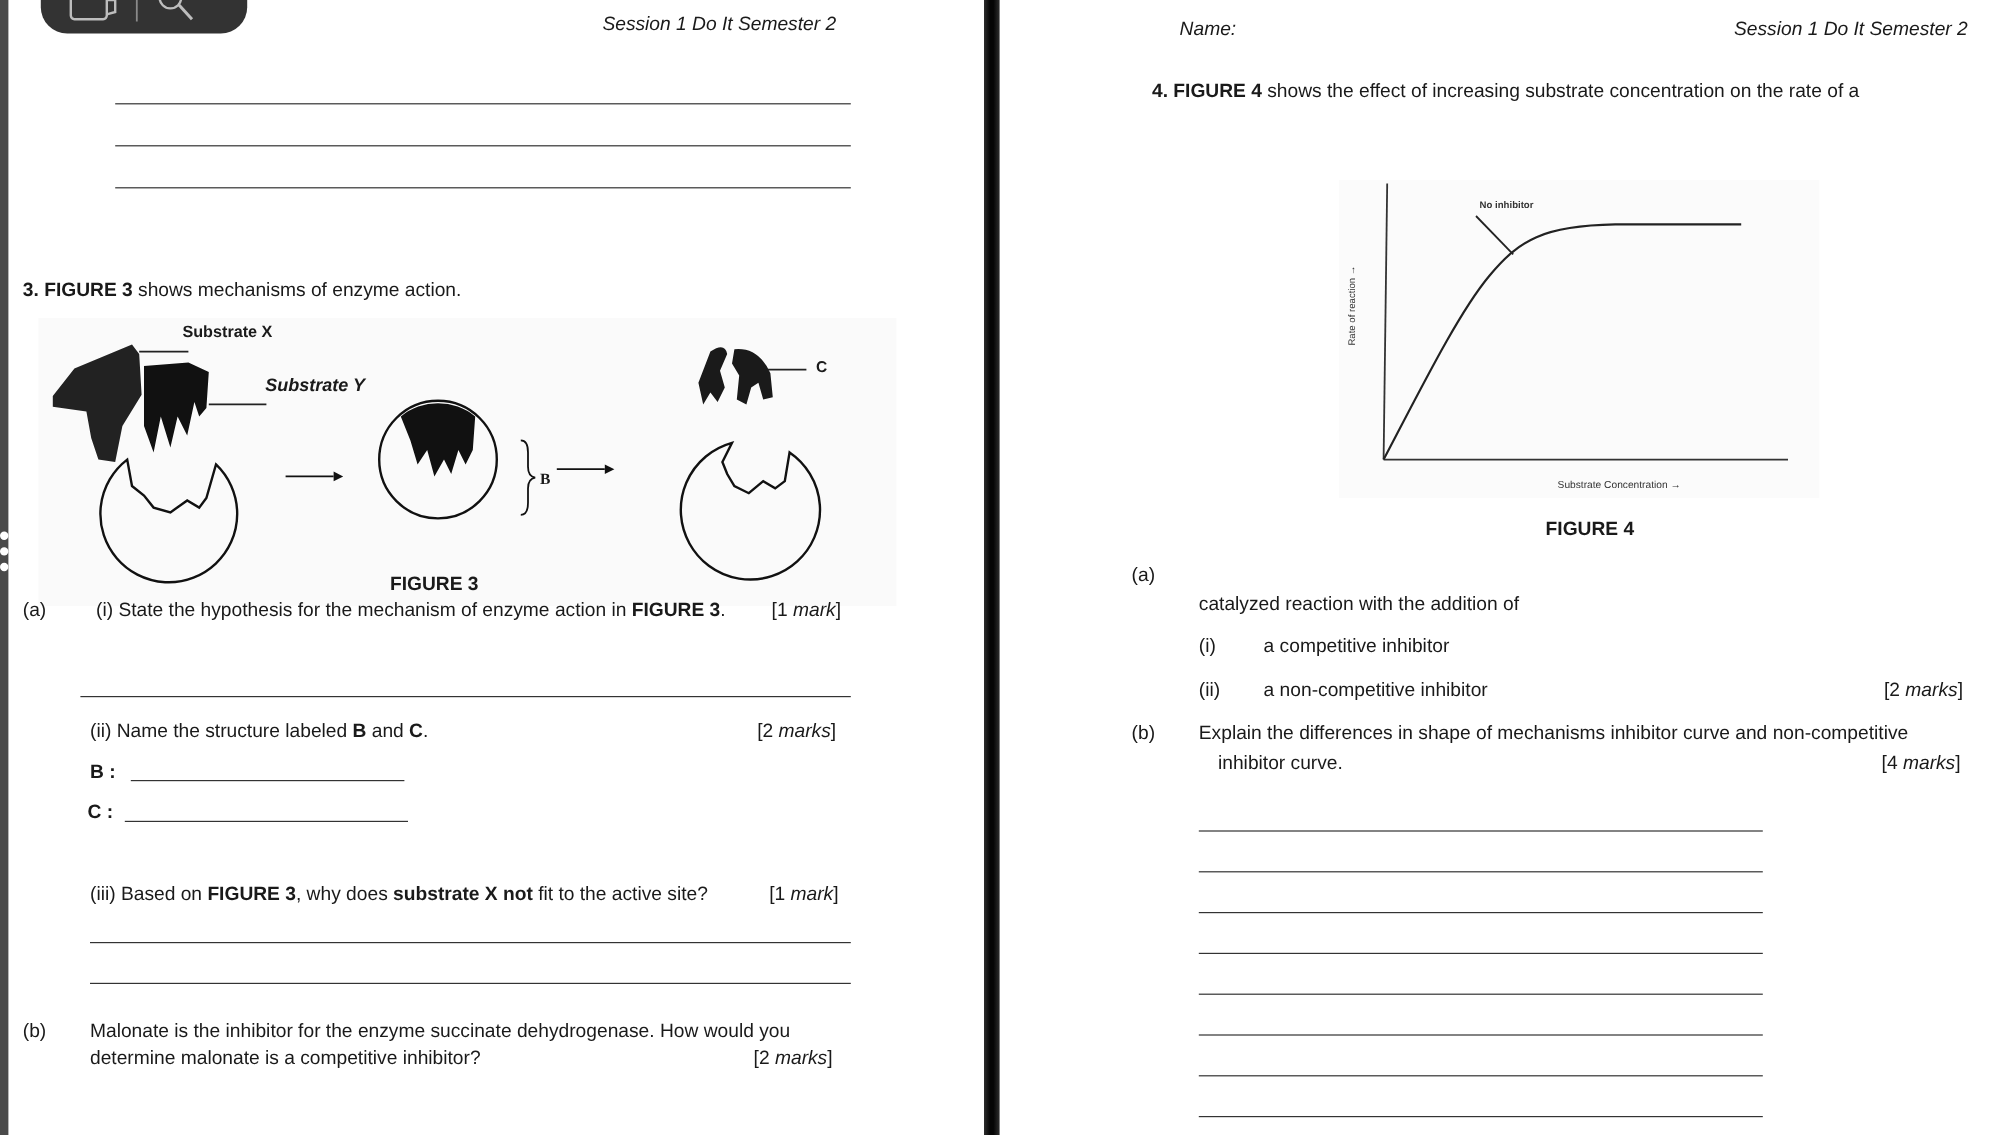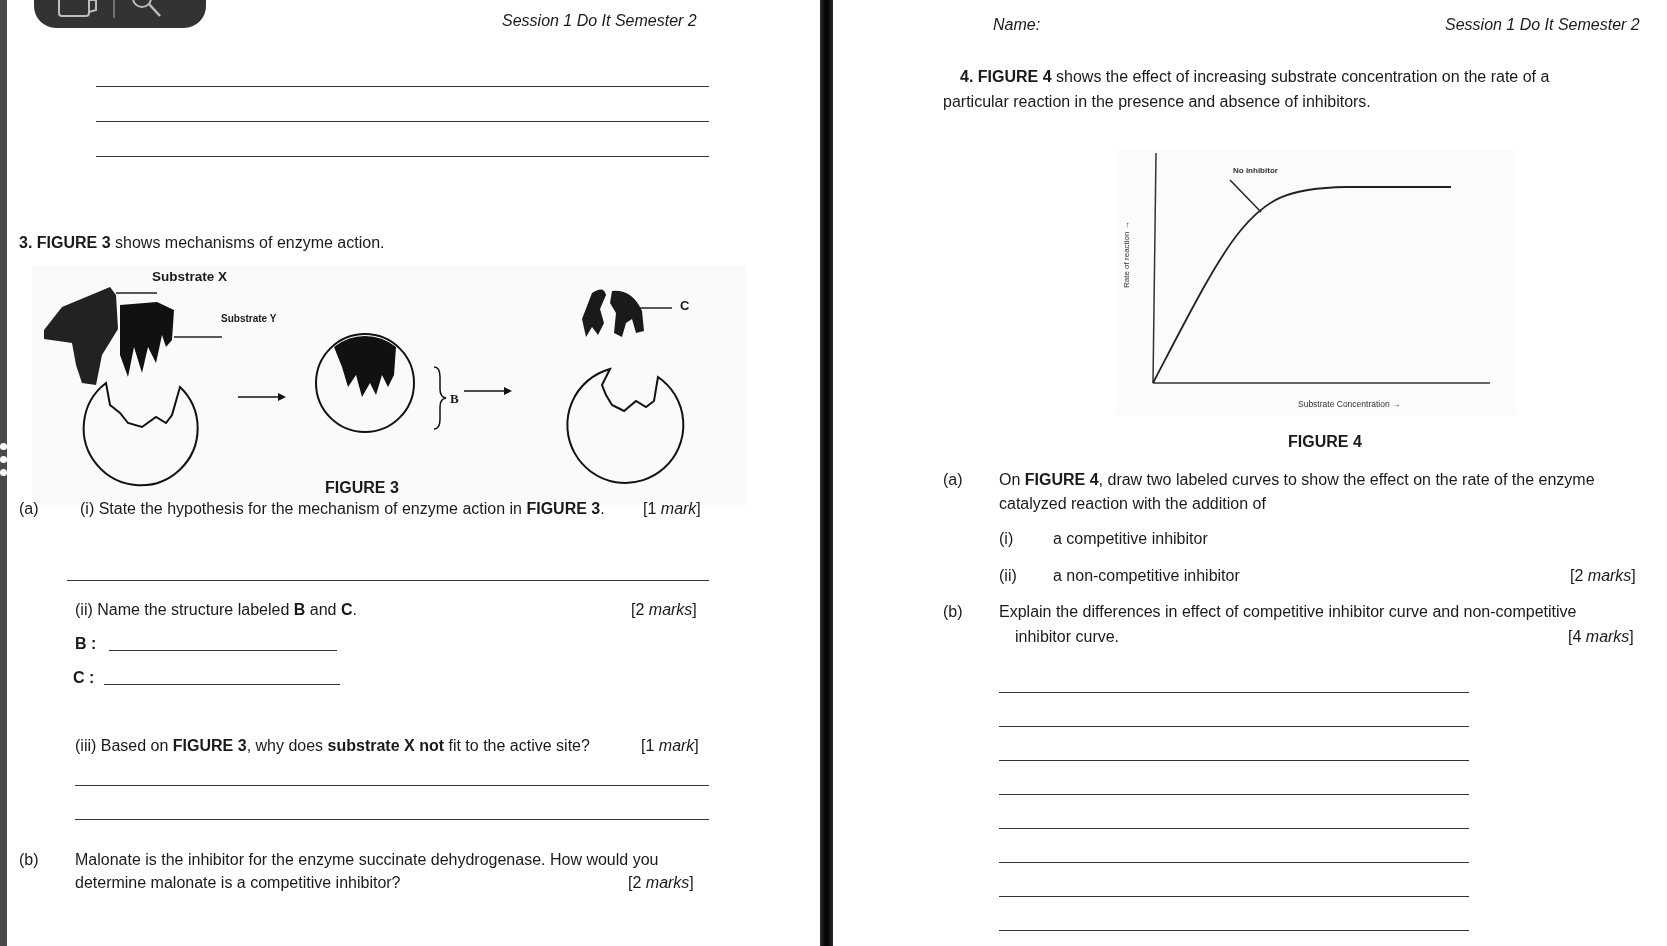--- a/index.html
+++ b/index.html
@@ -72,21 +72,21 @@
 
     <path d="M560,28 Q572,20 574,30 L568,44 L572,58 L566,70 L560,62 L554,72 L550,54 Z" fill="#1a1a1a"></path>
     <path d="M580,26 Q600,24 610,46 L612,66 L604,68 L600,54 L594,58 L590,72 L582,68 L584,48 L578,38 Z" fill="#1a1a1a"></path>
     <line x1="608" y1="43" x2="640" y2="43" stroke="#222" stroke-width="1.5"></line>
 
     <path d="M578,104 A58,58 0 1 0 626,112 L622,136 L614,142 L604,136 L592,146 L580,140 L574,130 L570,120 Z" fill="none" stroke="#111" stroke-width="2"></path>
 
     <polygon points="665,-14 672,-14 672,-6" fill="#222"></polygon>
   </svg>
   <div class="abs" style="left:145px; top:269px; font-size:13.5px; font-weight:bold;">Substrate X</div>
-  <div class="abs" style="left:214px; top:313px; font-size:10px; font-weight:bold;">Substrate Y</div>
+  <div class="abs" style="left:214px; top:313px; font-size:15px; font-weight:bold;font-style:italic;">Substrate Y</div>
   <div class="abs" style="left:443px; top:391px; font-size:13px; font-weight:bold; font-family:'Liberation Serif',serif;">B</div>
   <div class="abs" style="left:673px; top:298px; font-size:13px; font-weight:bold;">C</div>
 
   <div class="abs txt" style="left:318px; top:478px; font-weight:bold;">FIGURE 3</div>
 
   <div class="abs txt" style="left:12px; top:499px;">(a)</div>
   <div class="abs txt" style="left:73px; top:499px;">
     <span>(i) State the hypothesis for the mechanism of enzyme action in </span><b>FIGURE 3</b><span>.</span>
   </div>
   <div class="abs txt" style="left:636px; top:499px;"><span>[1 </span><i>mark</i><span>]</span></div>
@@ -122,54 +122,50 @@
     </g>
     <line x1="80" y1="10" x2="80" y2="32" stroke="#8a8a8a" stroke-width="1.5"></line>
     <g>
       <circle cx="108" cy="12" r="9" fill="none" stroke="#bdbdbd" stroke-width="2"></circle>
       <line x1="115" y1="18" x2="126" y2="30" stroke="#bdbdbd" stroke-width="2.5"></line>
     </g>
   </svg>
 </div>
 
 <div class="page page-right">
-  <div class="abs hdr" style="left:160px; top:16px;">Name:</div>
+  <div class="abs hdr" style="left:150px; top:16px;">Name:</div>
   <div class="abs hdr" style="left:612px; top:16px;">Session 1 Do It Semester 2</div>
 
   <div class="abs txt" style="left:110px; top:67px;margin-left:17px;">
     <b>4. FIGURE 4</b><span> shows the effect of increasing substrate concentration on the rate of a</span>
   </div>
-  <div class="abs txt" style="left:110px; top:92px;">particular reaction in the presence and absence of inhibitors.</div>
 
   <div class="fig-bg" style="left:283px; top:150px; width:400px; height:265px; background:#fbfbfb;"></div>
   <svg class="svgwrap" style="left:283px; top:150px;" width="400" height="265" viewBox="0 0 400 265">
     <line x1="40" y1="3" x2="37" y2="233" stroke="#333" stroke-width="1.5"></line>
     <line x1="37" y1="233" x2="374" y2="233" stroke="#333" stroke-width="1.5"></line>
     <path d="M37,233 C70,170 100,110 125,80 C150,50 170,38 230,37 L335,37" fill="none" stroke="#222" stroke-width="1.8"></path>
     <line x1="114" y1="30" x2="145" y2="62" stroke="#222" stroke-width="1.5"></line>
   </svg>
   <div class="abs" style="left:400px; top:166px; font-size:8px; font-weight:bold; color:#333;">No inhibitor</div>
   <div class="abs" style="left:289px; top:288px; font-size:8px; color:#333; transform:rotate(-90deg); transform-origin:left top;">Rate of reaction →</div>
   <div class="abs" style="left:434px; top:399px; font-size:8.5px; color:#333;margin-left:31px;">Substrate Concentration →</div>
 
   <div class="abs txt" style="left:455px; top:432px; font-weight:bold;">FIGURE 4</div>
 
   <div class="abs txt" style="left:110px; top:470px;">(a)</div>
-  <div class="abs txt" style="left:166px; top:470px;">
-    <span>On </span><b>FIGURE 4</b><span>, draw two labeled curves to show the effect on the rate of the enzyme</span>
-  </div>
   <div class="abs txt" style="left:166px; top:494px;">catalyzed reaction with the addition of</div>
   <div class="abs txt" style="left:166px; top:529px;">(i)</div>
   <div class="abs txt" style="left:220px; top:529px;">a competitive inhibitor</div>
   <div class="abs txt" style="left:166px; top:566px;">(ii)</div>
   <div class="abs txt" style="left:220px; top:566px;">a non-competitive inhibitor</div>
   <div class="abs txt" style="left:737px; top:566px;"><span>[2 </span><i>marks</i><span>]</span></div>
 
   <div class="abs txt" style="left:110px; top:602px;">(b)</div>
-  <div class="abs txt" style="left:166px; top:602px;">Explain the differences in effect of competitive inhibitor curve and non-competitive</div>
+  <div class="abs txt" style="left:166px; top:602px;">Explain the differences in shape of mechanisms inhibitor curve and non-competitive</div>
   <div class="abs txt" style="left:166px; top:627px;margin-left:16px;">inhibitor curve.</div>
   <div class="abs txt" style="left:735px; top:627px;"><span>[4 </span><i>marks</i><span>]</span></div>
 
   <div class="line" style="left:166px; width:470px; top:692px;"></div>
   <div class="line" style="left:166px; width:470px; top:726px;"></div>
   <div class="line" style="left:166px; width:470px; top:760px;"></div>
   <div class="line" style="left:166px; width:470px; top:794px;"></div>
   <div class="line" style="left:166px; width:470px; top:828px;"></div>
   <div class="line" style="left:166px; width:470px; top:862px;"></div>
   <div class="line" style="left:166px; width:470px; top:896px;"></div>

